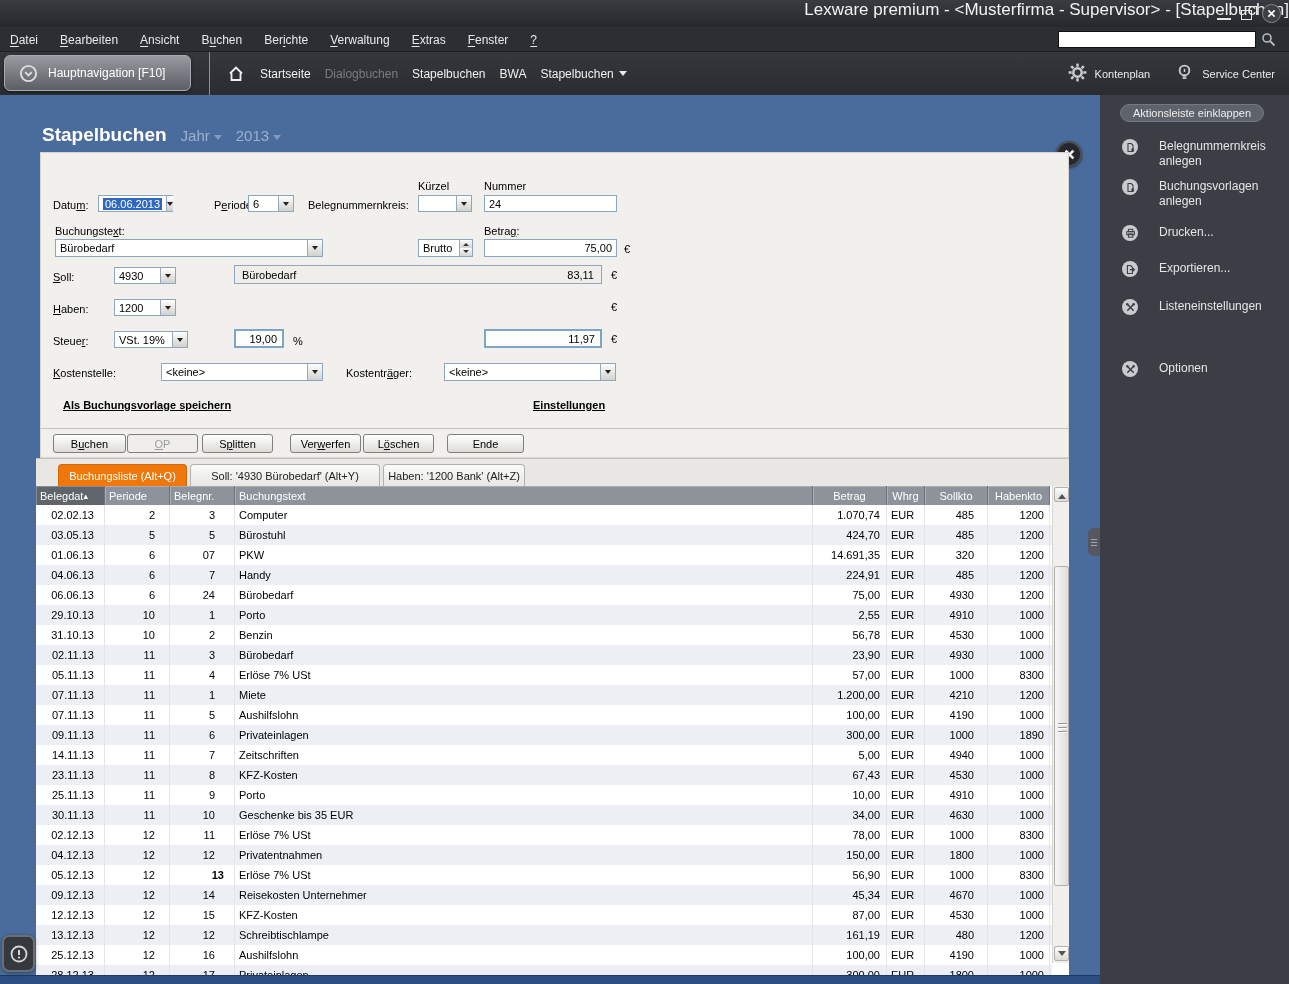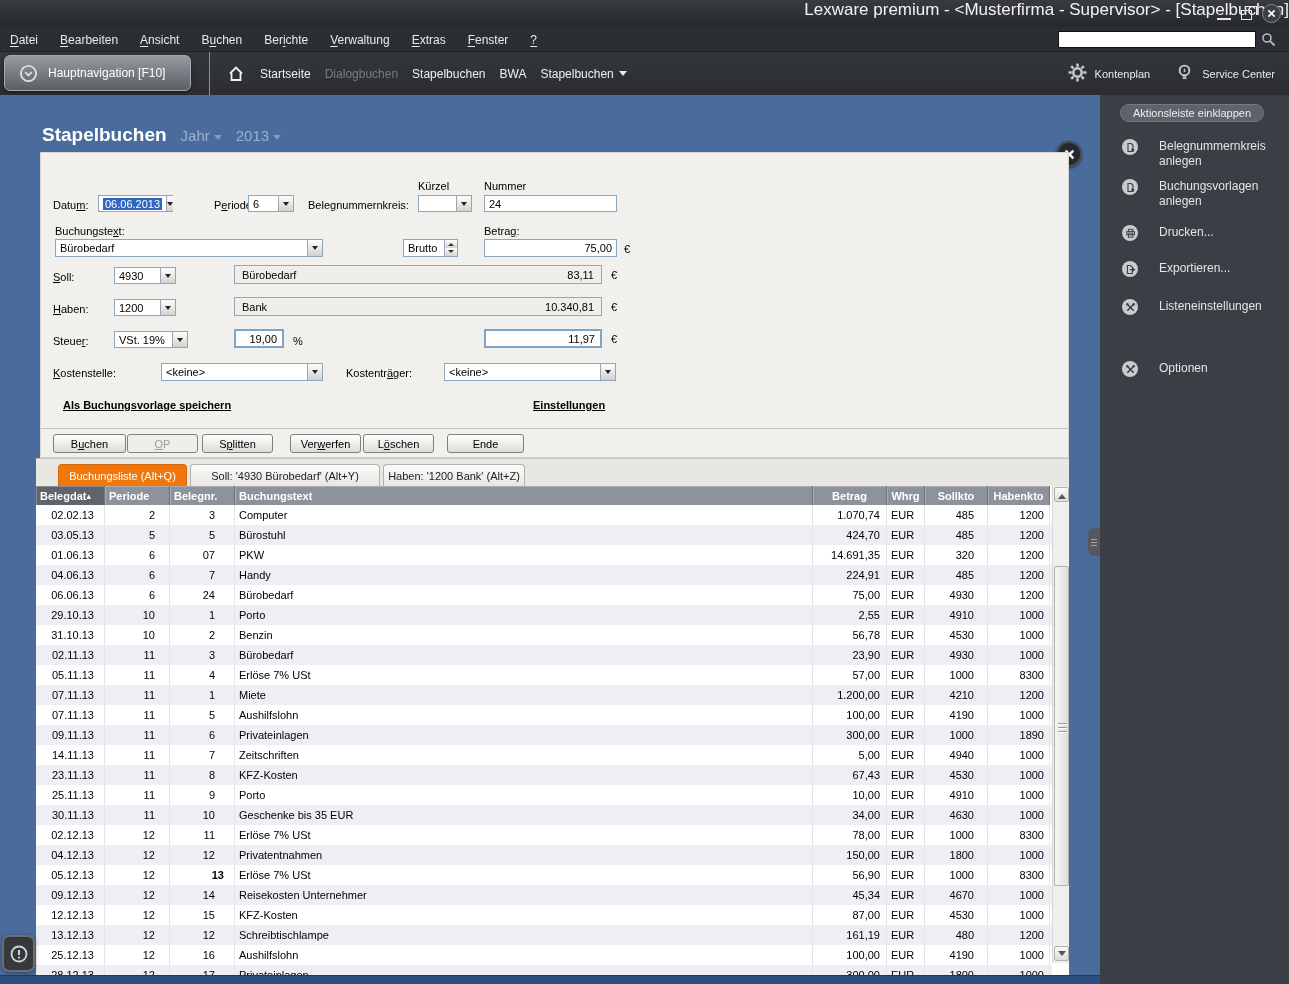--- a/index.html
+++ b/index.html
@@ -79,21 +79,21 @@
 
   
   .tabs-strip{position:absolute;left:36px;top:363px;width:1033px;height:28px;background:#e8e7e3;border-top:1px solid #c4c3bf}
   .tab{position:absolute;top:5px;height:23px;border:1px solid #b2b1ad;border-bottom:none;border-radius:4px 4px 0 0;
     background:linear-gradient(#fbfbfa,#e6e5e1);font-size:11px;color:#222;display:flex;align-items:center;justify-content:center;cursor:default}
   .tab.active{background:var(--accent_orange);color:#fff;border-color:#d5690a}
 
   
   .grid{position:absolute;left:36px;top:391px;width:1033px;height:489px;background:#fff}
   .grid-head{display:flex;height:19px}
-  .gh-cell{background:var(--header_gray);color:#fff;font-size:11px;font-weight:bold;display:flex;align-items:center;
+  .gh-cell{background:var(--header_gray);color:#fff;font-size:11px;font-weight:normal;display:flex;align-items:center;
     border-right:1px solid #6e737b;box-shadow:inset 1px 1px 0 rgba(255,255,255,.25);padding:0 4px}
   .gh-cell.sorted{background:var(--header_sorted)}
   .gh-cell.al-c{justify-content:center}
   .grid-body{height:470px;overflow:hidden;width:1016px}
   .grow{display:flex;height:20px;background:#fff;font-size:11px;color:#000}
   .grow.alt{background:#edeff4}
   .gcell{display:flex;align-items:center;border-right:1px solid #e2e5ea;white-space:nowrap;overflow:hidden}
   .gcell.al-r{justify-content:flex-end}
   .vscroll{position:absolute;right:0;top:0;width:17px;height:477px;background:#f0efed;border-left:1px solid #d8d7d3}
   .sc-btn{position:absolute;left:1px;width:15px;height:15px;background:linear-gradient(#fbfbfa,#dddcd8);border:1px solid #b1b0ac;border-radius:2px;
@@ -270,21 +270,21 @@
         <span class="val">24</span>
       </div>
 
       <span class="lbl" style="left:14px;top:72px">Buchungste<u>x</u>t:</span>
       <div class="tbox" style="left:14px;top:86px;width:268px;height:18px">
         <span class="val">Bürobedarf</span>
         <span class="combo-btn">
             <span class="tri-d"></span>
           </span>
       </div>
-      <div class="spinbox" style="left:362px;top:86px;width:55px">
+      <div class="spinbox" style="left:377px;top:86px;width:55px">
         <span class="val" style="flex:1;padding:0 4px">Brutto</span>
         <span class="spin">
             <span>
               <i class="tri-u6"></i>
             </span>
             <span>
               <i class="tri-d6"></i>
             </span>
           </span>
       </div>
@@ -306,24 +306,20 @@
           <span>83,11</span>
       </div>
       <span class="euro" style="left:570px;top:116px">€</span>
 
       <span class="lbl" style="left:12px;top:150px"><u>H</u>aben:</span>
       <div class="tbox" style="left:73px;top:146px;width:62px">
         <span class="val">1200</span>
         <span class="combo-btn">
             <span class="tri-d"></span>
           </span>
-      </div>
-      <div class="ro-field" style="left:193px;top:144px;width:368px">
-        <span>Bank</span>
-          <span>10.340,81</span>
       </div>
       <span class="euro" style="left:570px;top:148px">€</span>
 
       <span class="lbl" style="left:12px;top:182px">Steue<u>r</u>:</span>
       <div class="tbox" style="left:73px;top:178px;width:74px">
         <span class="val">VSt. 19%</span>
         <span class="combo-btn">
             <span class="tri-d"></span>
           </span>
       </div>

